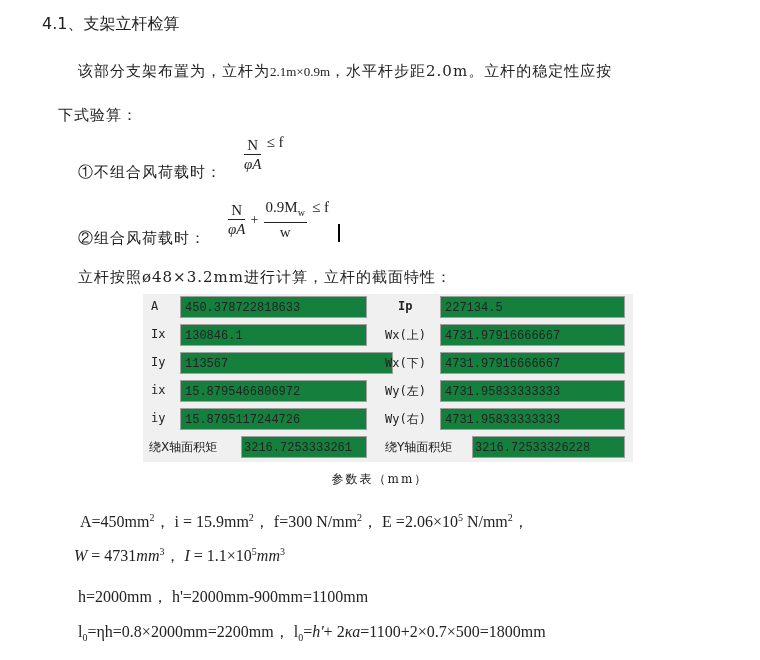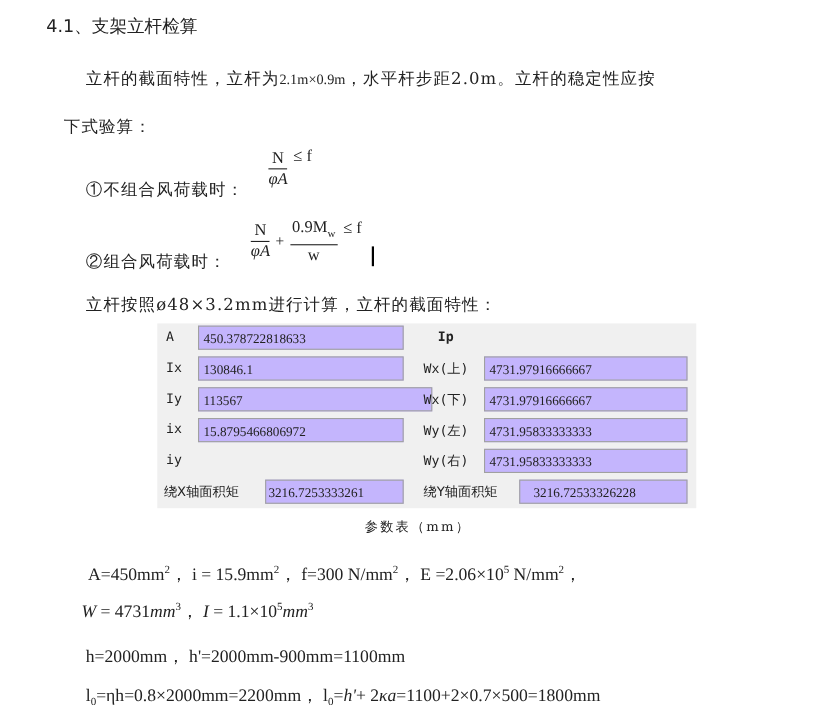--- a/index.html
+++ b/index.html
@@ -11,34 +11,34 @@
   .serif { font-family: "Liberation Serif", "DejaVu Serif", serif; }
   .frac { display: inline-block; vertical-align: middle; text-align: center; font-family: "Liberation Serif", serif; font-size: 15px; }
   .frac .num { display: block; border-bottom: 1px solid #222; padding: 0 2px; line-height: 18px; }
   .frac .den { display: block; line-height: 18px; }
   .italic { font-style: italic; }
   .cursor { display: inline-block; width: 2px; height: 18px; background: #000; vertical-align: bottom; }
 
   .panel { position: absolute; left: 143px; top: 294px; width: 490px; height: 168px; background: #f0f0f0; }
   .prow { position: absolute; height: 24px; }
   .plabel { position: absolute; font-family: "DejaVu Sans Mono", "Liberation Mono", monospace; font-size: 12px; color: #222; top: 3px; }
-  .pinput { position: absolute; height: 22px; border: 1px solid #a0a0a0; background: #c4b5fd;
-            font-family: Liberation Serif, serif; font-size: 12px; line-height: 22px; padding-left: 4px; box-sizing: border-box; color: #222; }
+  .pinput { position: absolute; height: 22px; border: 1px solid #a0a0a0; background: #15803d;
+            font-family: Liberation Mono, monospace; font-size: 12px; line-height: 22px; padding-left: 4px; box-sizing: border-box; color: #222; }
   .caption { left: 0; width: 760px; text-align: center; top: 471px; font-size: 12px; letter-spacing: 2px; }
   .math { font-family: "Liberation Serif", "DejaVu Serif", serif; font-size: 16px; }
   sup { font-size: 10px; }
   sub { font-size: 10px; }
 </style>
 </head>
 <body>
 
 <div class="abs heading">4.1、支架立杆检算</div>
 
 <div class="abs para" style="left:78px; top:62px;">
-  <span>立杆的截面特性，立杆为</span><span class="serif" style="font-size:13px;letter-spacing:0;">2.1m×0.9m</span><span>，水平杆步距2.0m。立杆的稳定性应按</span>
+  <span>该部分支架布置为，立杆为</span><span class="serif" style="font-size:13px;letter-spacing:0;">2.1m×0.9m</span><span>，水平杆步距2.0m。立杆的稳定性应按</span>
 </div>
 <div class="abs para" style="left:42px; top:106px;margin-left:16px;">下式验算：</div>
 
 <div class="abs para" style="left:78px; top:163px;">①不组合风荷载时：</div>
 <div class="abs" style="left:244px; top:134px;">
   <span class="frac">
     <span class="num">N</span>
     <span class="den italic">φA</span>
   </span>
   <span class="serif" style="font-size:15px; vertical-align: 12px;">≤ f</span>
@@ -74,48 +74,50 @@
   <div class="prow" style="top:58px; left:0; width:240px;">
     <span class="plabel" style="left:8px;">Iy</span>
     <div class="pinput" style="left:37px; width:213px;">113567</div>
   </div>
   <div class="prow" style="top:86px; left:0; width:240px;">
     <span class="plabel" style="left:8px;">ix</span>
     <div class="pinput" style="left:37px; width:187px;">15.8795466806972</div>
   </div>
   <div class="prow" style="top:114px; left:0; width:240px;">
     <span class="plabel" style="left:8px;">iy</span>
+    <div class="pinput" style="left:37px; width:187px;">15.8795117244726</div>
   </div>
   <div class="prow" style="top:142px; left:0; width:240px;">
     <span class="plabel" style="left:6px; font-family:'DejaVu Sans', sans-serif; font-size:12px;">绕X轴面积矩</span>
     <div class="pinput" style="left:98px; width:126px; padding-left:2px;">3216.7253333261</div>
   </div>
 
   <div class="prow" style="top:2px; left:240px; width:250px;">
     <span class="plabel" style="left:15px;font-weight:bold;">Ip</span>
+    <div class="pinput" style="left:57px; width:185px;">227134.5</div>
   </div>
   <div class="prow" style="top:30px; left:240px; width:250px;">
     <span class="plabel" style="left:2px;">Wx(上)</span>
     <div class="pinput" style="left:57px; width:185px;">4731.97916666667</div>
   </div>
   <div class="prow" style="top:58px; left:240px; width:250px;">
     <span class="plabel" style="left:2px;">Wx(下)</span>
     <div class="pinput" style="left:57px; width:185px;">4731.97916666667</div>
   </div>
   <div class="prow" style="top:86px; left:240px; width:250px;">
     <span class="plabel" style="left:2px;">Wy(左)</span>
     <div class="pinput" style="left:57px; width:185px;">4731.95833333333</div>
   </div>
   <div class="prow" style="top:114px; left:240px; width:250px;">
     <span class="plabel" style="left:2px;">Wy(右)</span>
     <div class="pinput" style="left:57px; width:185px;">4731.95833333333</div>
   </div>
   <div class="prow" style="top:142px; left:240px; width:250px;">
     <span class="plabel" style="left:2px; font-family:'DejaVu Sans', sans-serif; font-size:12px;">绕Y轴面积矩</span>
-    <div class="pinput" style="left:89px; width:153px; padding-left:12px;">3216.72533326228</div>
+    <div class="pinput" style="left:89px; width:153px; padding-left:2px;">3216.72533326228</div>
   </div>
 </div>
 
 <div class="abs caption">参数表（mm）</div>
 
 <div class="abs math" style="left:80px; top:512px;">
   <span>A=450mm</span><sup>2</sup><span>，</span>
   <span>i = 15.9mm</span><sup>2</sup><span>，</span>
   <span>f=300 N/mm</span><sup>2</sup><span>，</span>
   <span>E =2.06×10</span><sup>5</sup><span> N/mm</span><sup>2</sup><span>，</span>

